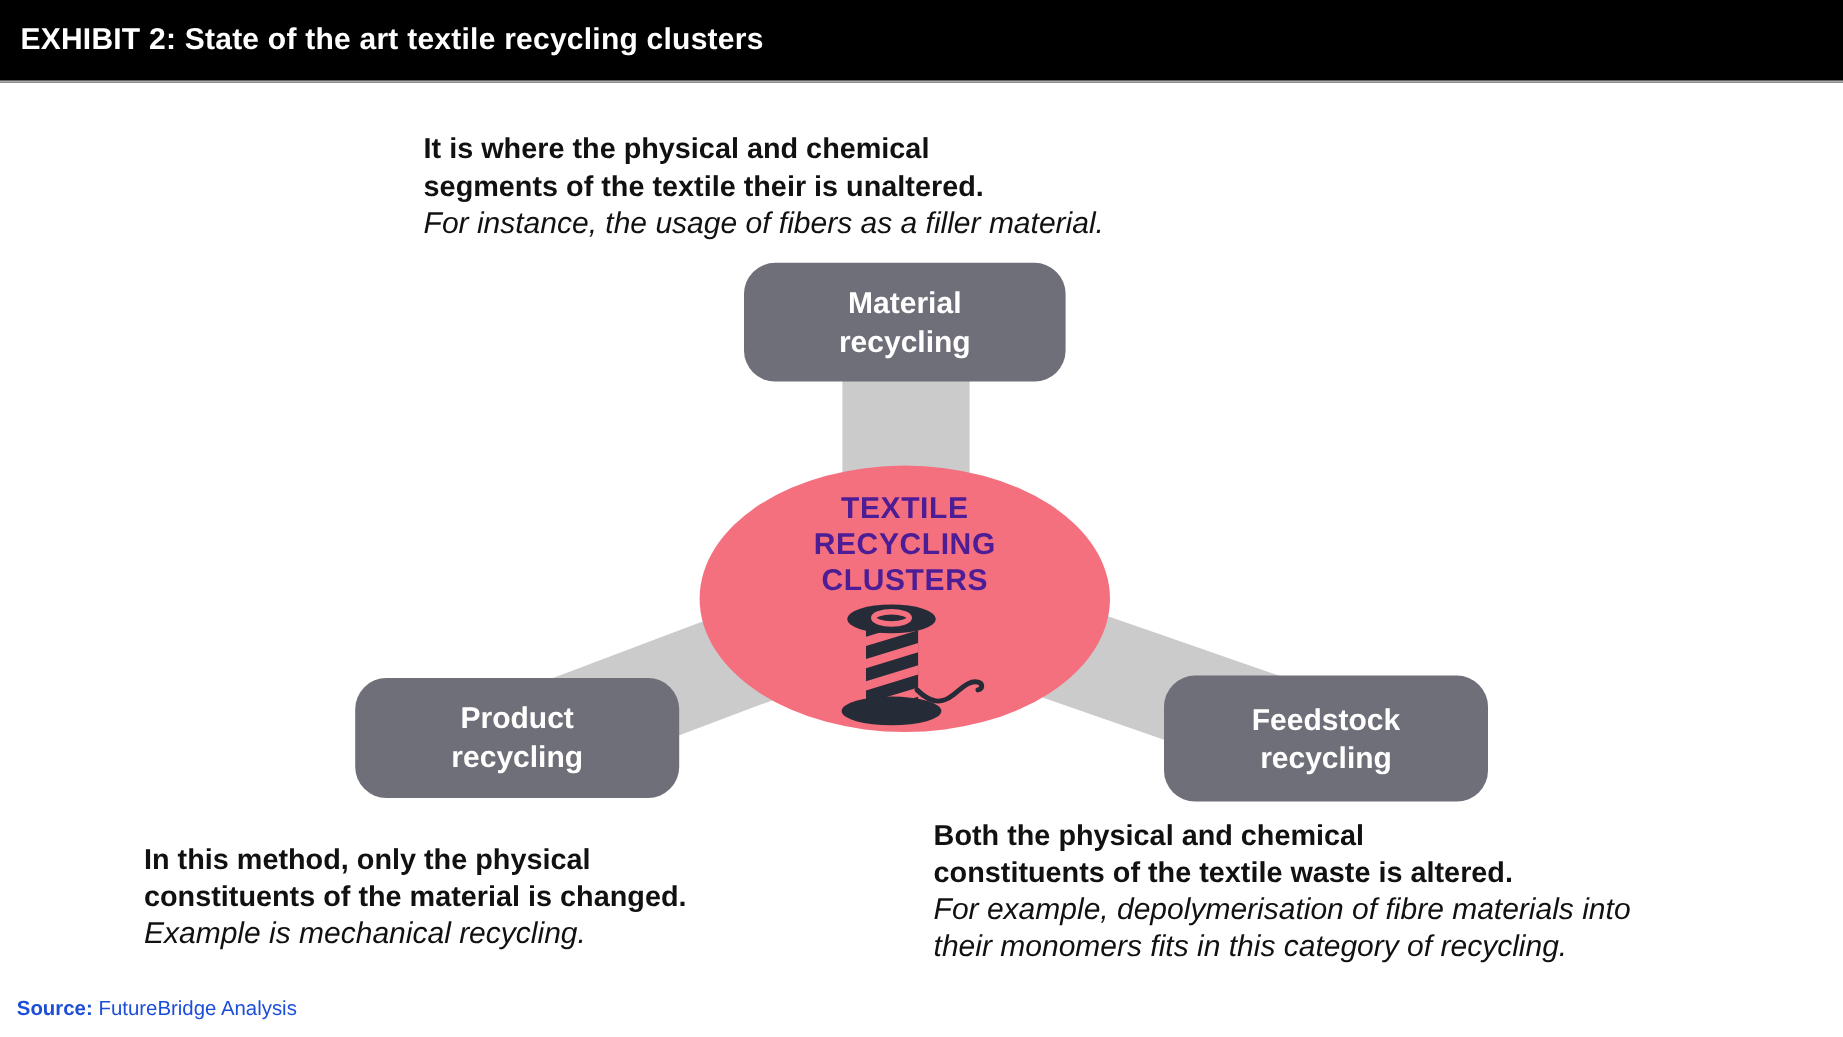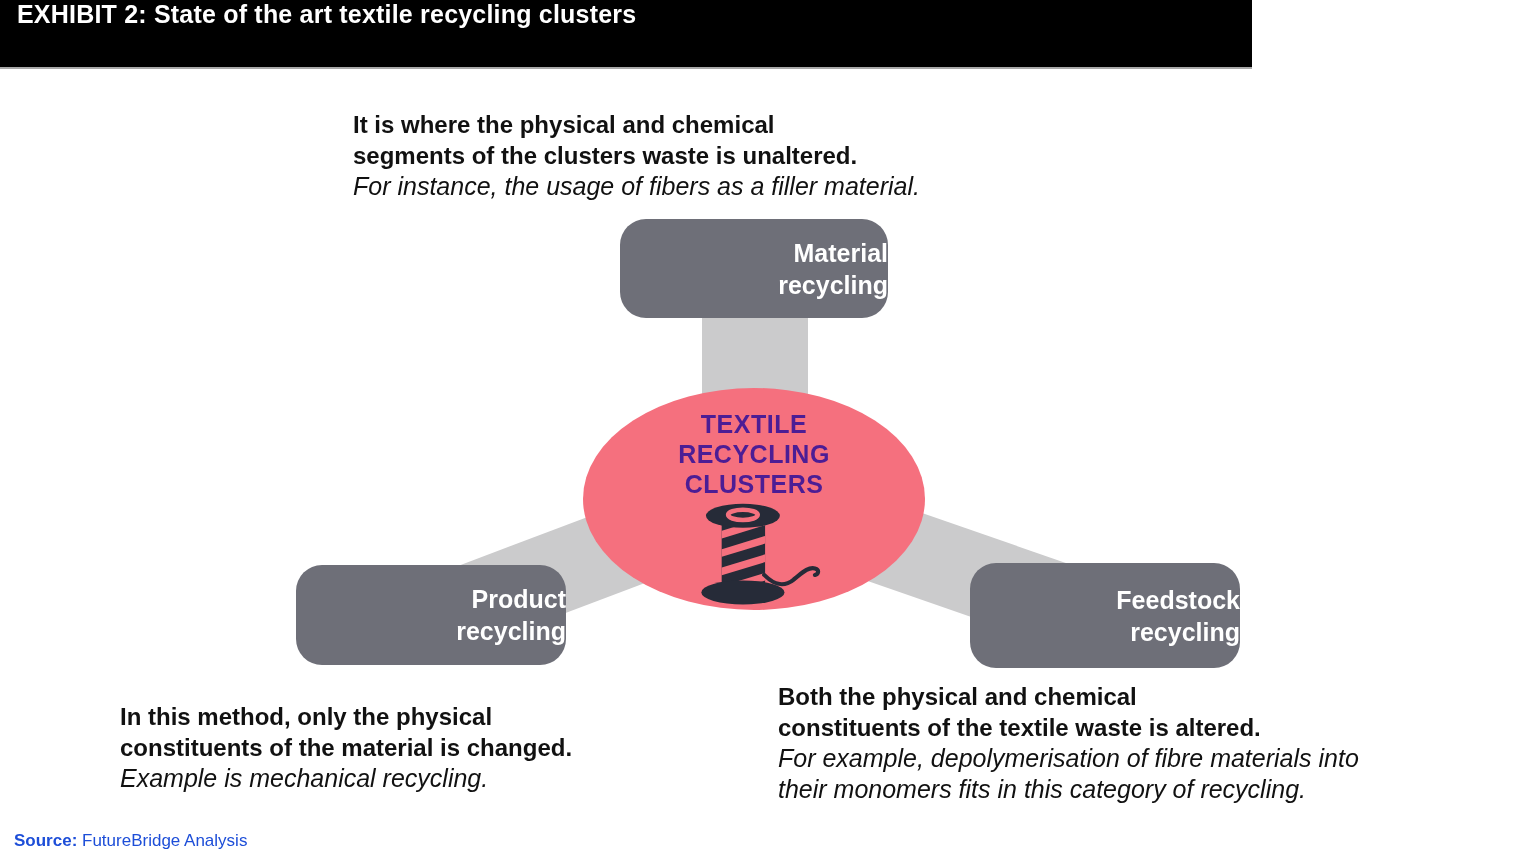--- a/index.html
+++ b/index.html
@@ -8,38 +8,38 @@
     --hub-pink:#F5707E;
     --node-gray:#6E6F78;
     --connector-gray:#CBCBCC;
     --spool-dark:#262B38;
     --text-black:#111111;
   }
   *{margin:0;padding:0;box-sizing:border-box;}
   html,body{width:1536px;height:864px;overflow:hidden;background:#FFFFFF;
     font-family:"Liberation Sans", sans-serif;}
   .titlebar{
-    position:absolute;left:0;top:0;width:1252px;height:69px;
+    position:absolute;left:0;top:0;width:1536px;height:69px;
     background:var(--header-bg);
     border-bottom:2px solid #A9A9A9;
-    display:flex;align-items:flex-start;
+    display:flex;align-items:center;
   }
   .titlebar h1{
     color:var(--header-text);
     font-size:25px;font-weight:bold;
     padding-left:17px;letter-spacing:.2px;
   }
   .canvas{position:absolute;left:0;top:71px;width:1536px;height:793px;}
   .connectors{position:absolute;left:0;top:0;z-index:0;}
   .node{
     position:absolute;z-index:2;
     background:var(--node-gray);
     border-radius:26px;
     color:#FFFFFF;font-weight:bold;font-size:25px;line-height:32px;
-    display:flex;flex-direction:column;align-items:flex-end;justify-content:center;
+    display:flex;flex-direction:column;align-items:center;justify-content:center;
     text-align:center;
   }
   .node-material{left:620px;top:148px;width:268px;height:99px;}
   .node-product{left:296px;top:494px;width:270px;height:100px;}
   .node-feedstock{left:970px;top:492px;width:270px;height:105px;}
   .hub{
     position:absolute;z-index:1;
     left:583px;top:317px;width:342px;height:222px;
     background:var(--hub-pink);
     border-radius:50%;
@@ -112,21 +112,21 @@
     <div>recycling</div>
   </div>
 
   <div class="node node-feedstock">
     <div>Feedstock</div>
     <div>recycling</div>
   </div>
 
   <div class="desc desc-top">
     <div class="b">It is where the physical and chemical</div>
-    <div class="b">segments of the clusters waste is unaltered.</div>
+    <div class="b">segments of the textile their is unaltered.</div>
     <div class="i">For instance, the usage of fibers as a filler material.</div>
   </div>
 
   <div class="desc desc-bl">
     <div class="b">In this method, only the physical</div>
     <div class="b">constituents of the material is changed.</div>
     <div class="i">Example is mechanical recycling.</div>
   </div>
 
   <div class="desc desc-br">

